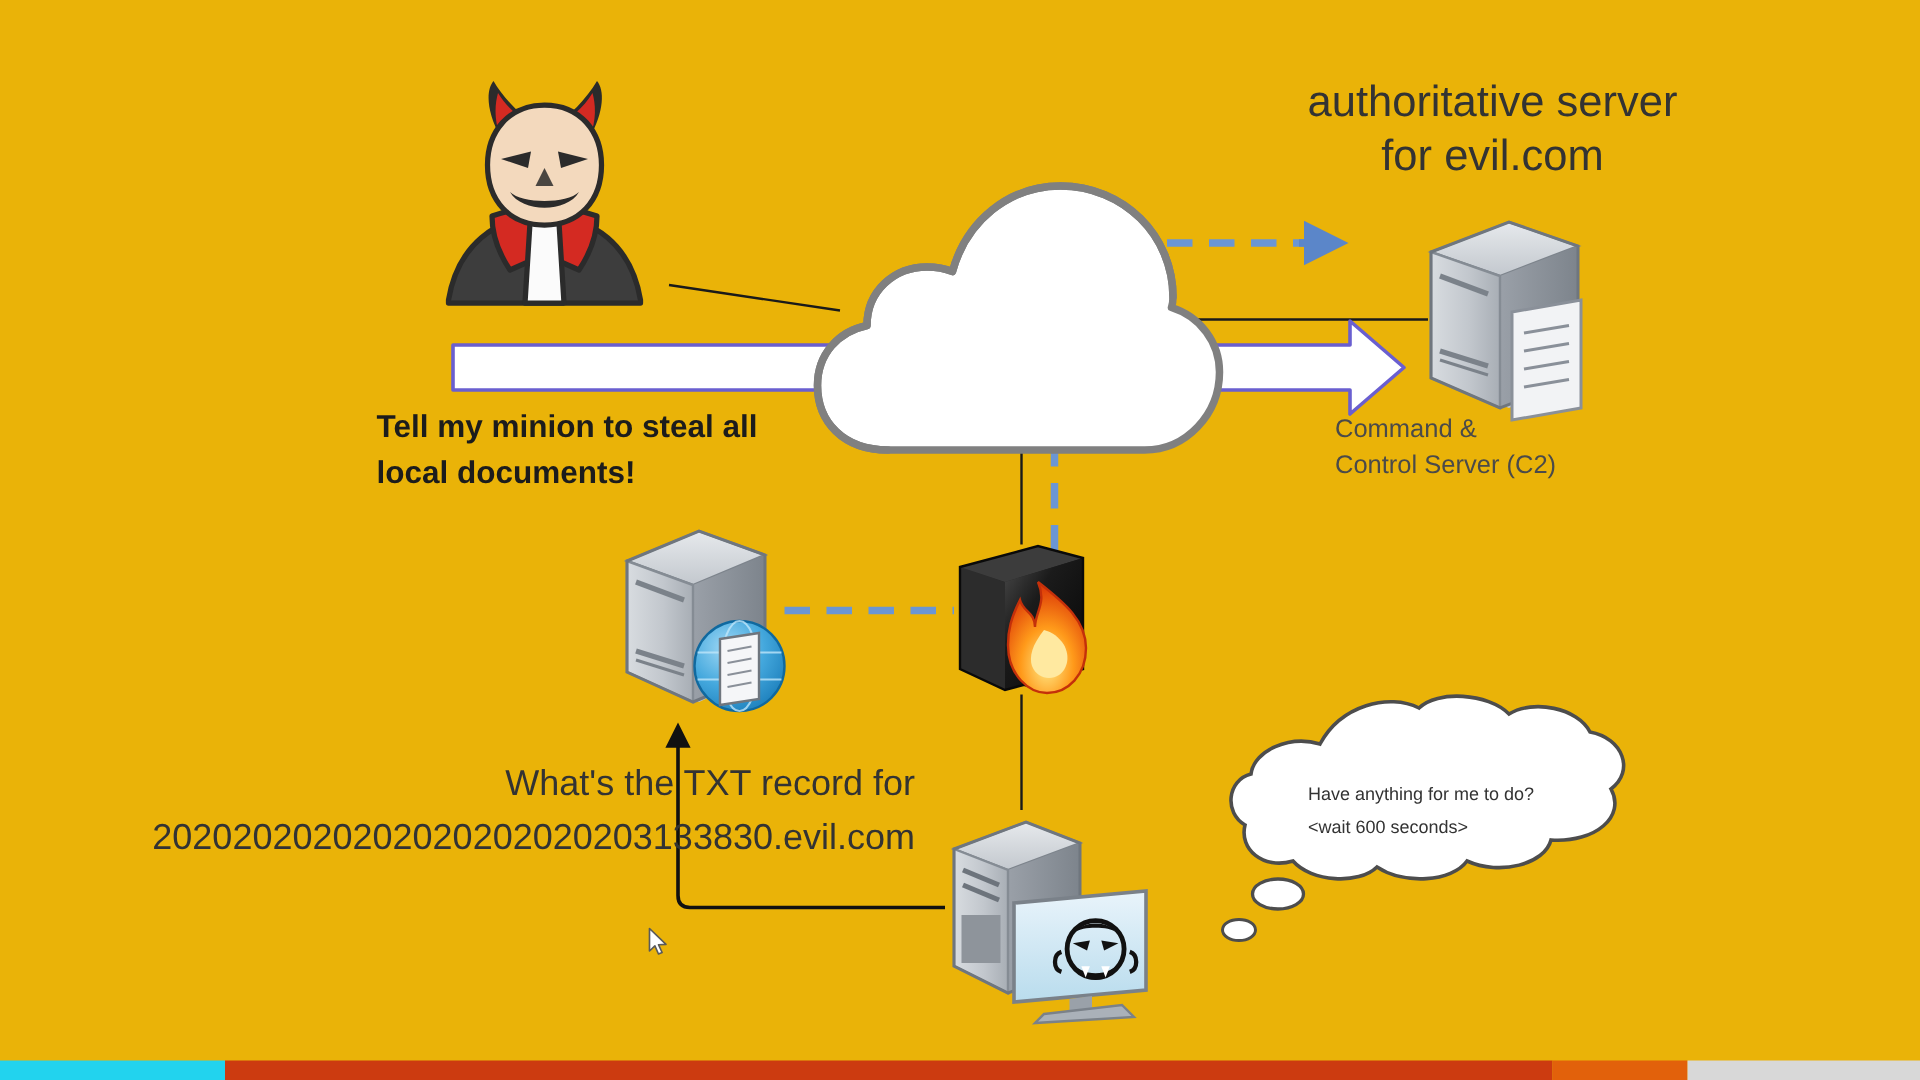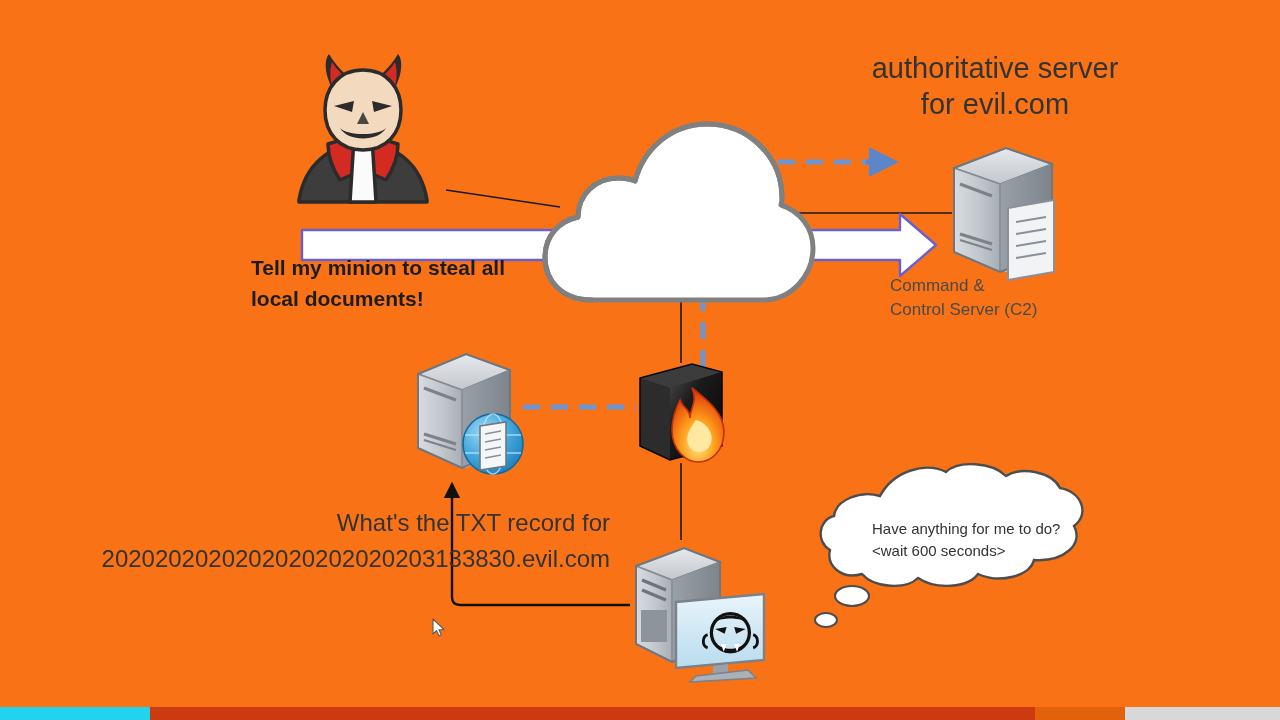--- a/index.html
+++ b/index.html
@@ -12,21 +12,21 @@
     height: 720px;
     overflow: hidden;
     font-family: "Liberation Sans", sans-serif;
     position: relative;
   }
   #canvas {
     position: absolute;
     left: 0; top: 0;
     width: 1280px;
     height: 720px;
-    background: #f97316;
+    background: #eab308;
   }
   .layer {
     position: absolute;
     left: 0; top: 0;
     width: 1280px;
     height: 720px;
   }
   
   .txt {
     position: absolute;
@@ -43,39 +43,39 @@
   }
   #c2-label {
     left: 890px; top: 274px;
     width: 220px;
     text-align: left;
     font-size: 17px;
     line-height: 24px;
     color: #4a4a4a;
   }
   #tell-minion {
-    left: 251px; top: 252px;
+    left: 251px; top: 269px;
     width: 300px;
     font-size: 21px;
     line-height: 31px;
     font-weight: bold;
     color: #1c1c1c;
   }
   #txt-query {
     left: 60px; top: 505px;
     width: 550px;
     text-align: right;
     font-size: 24px;
     line-height: 36px;
     color: #333333;
   }
   #bubble-text {
     left: 872px; top: 518px;
     width: 240px;
-    font-size: 15px;
+    font-size: 12px;
     line-height: 22px;
     color: #333333;
   }
   
   #bottombar {
     position: absolute;
     left: 0; top: 707px;
     width: 1280px; height: 13px;
     display: flex;
   }

